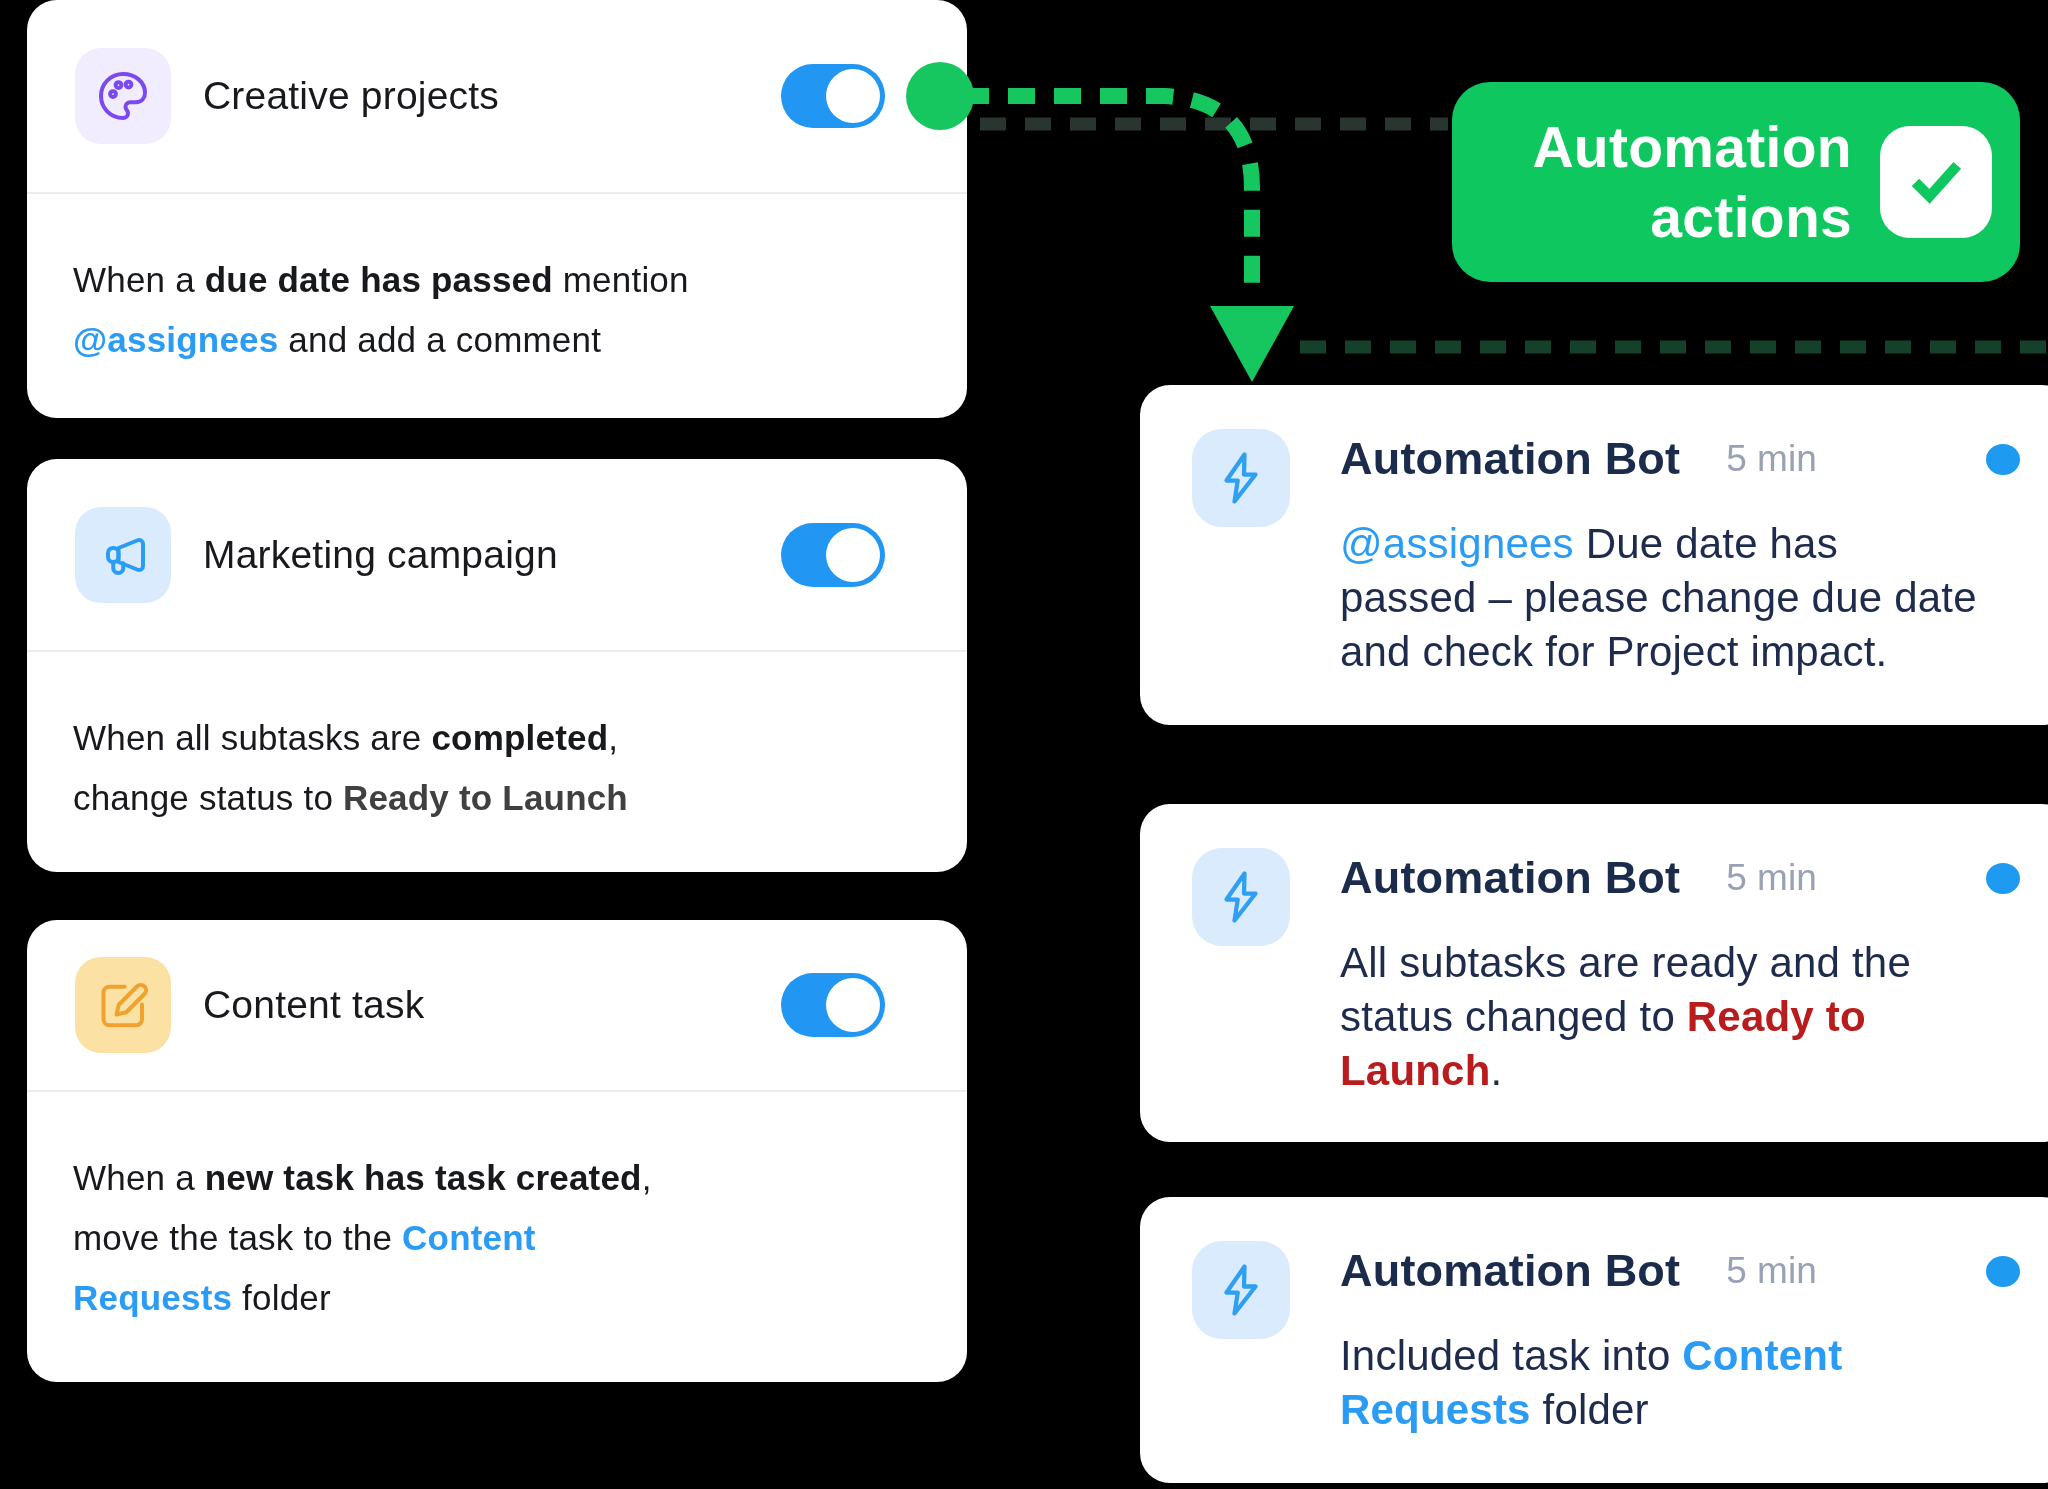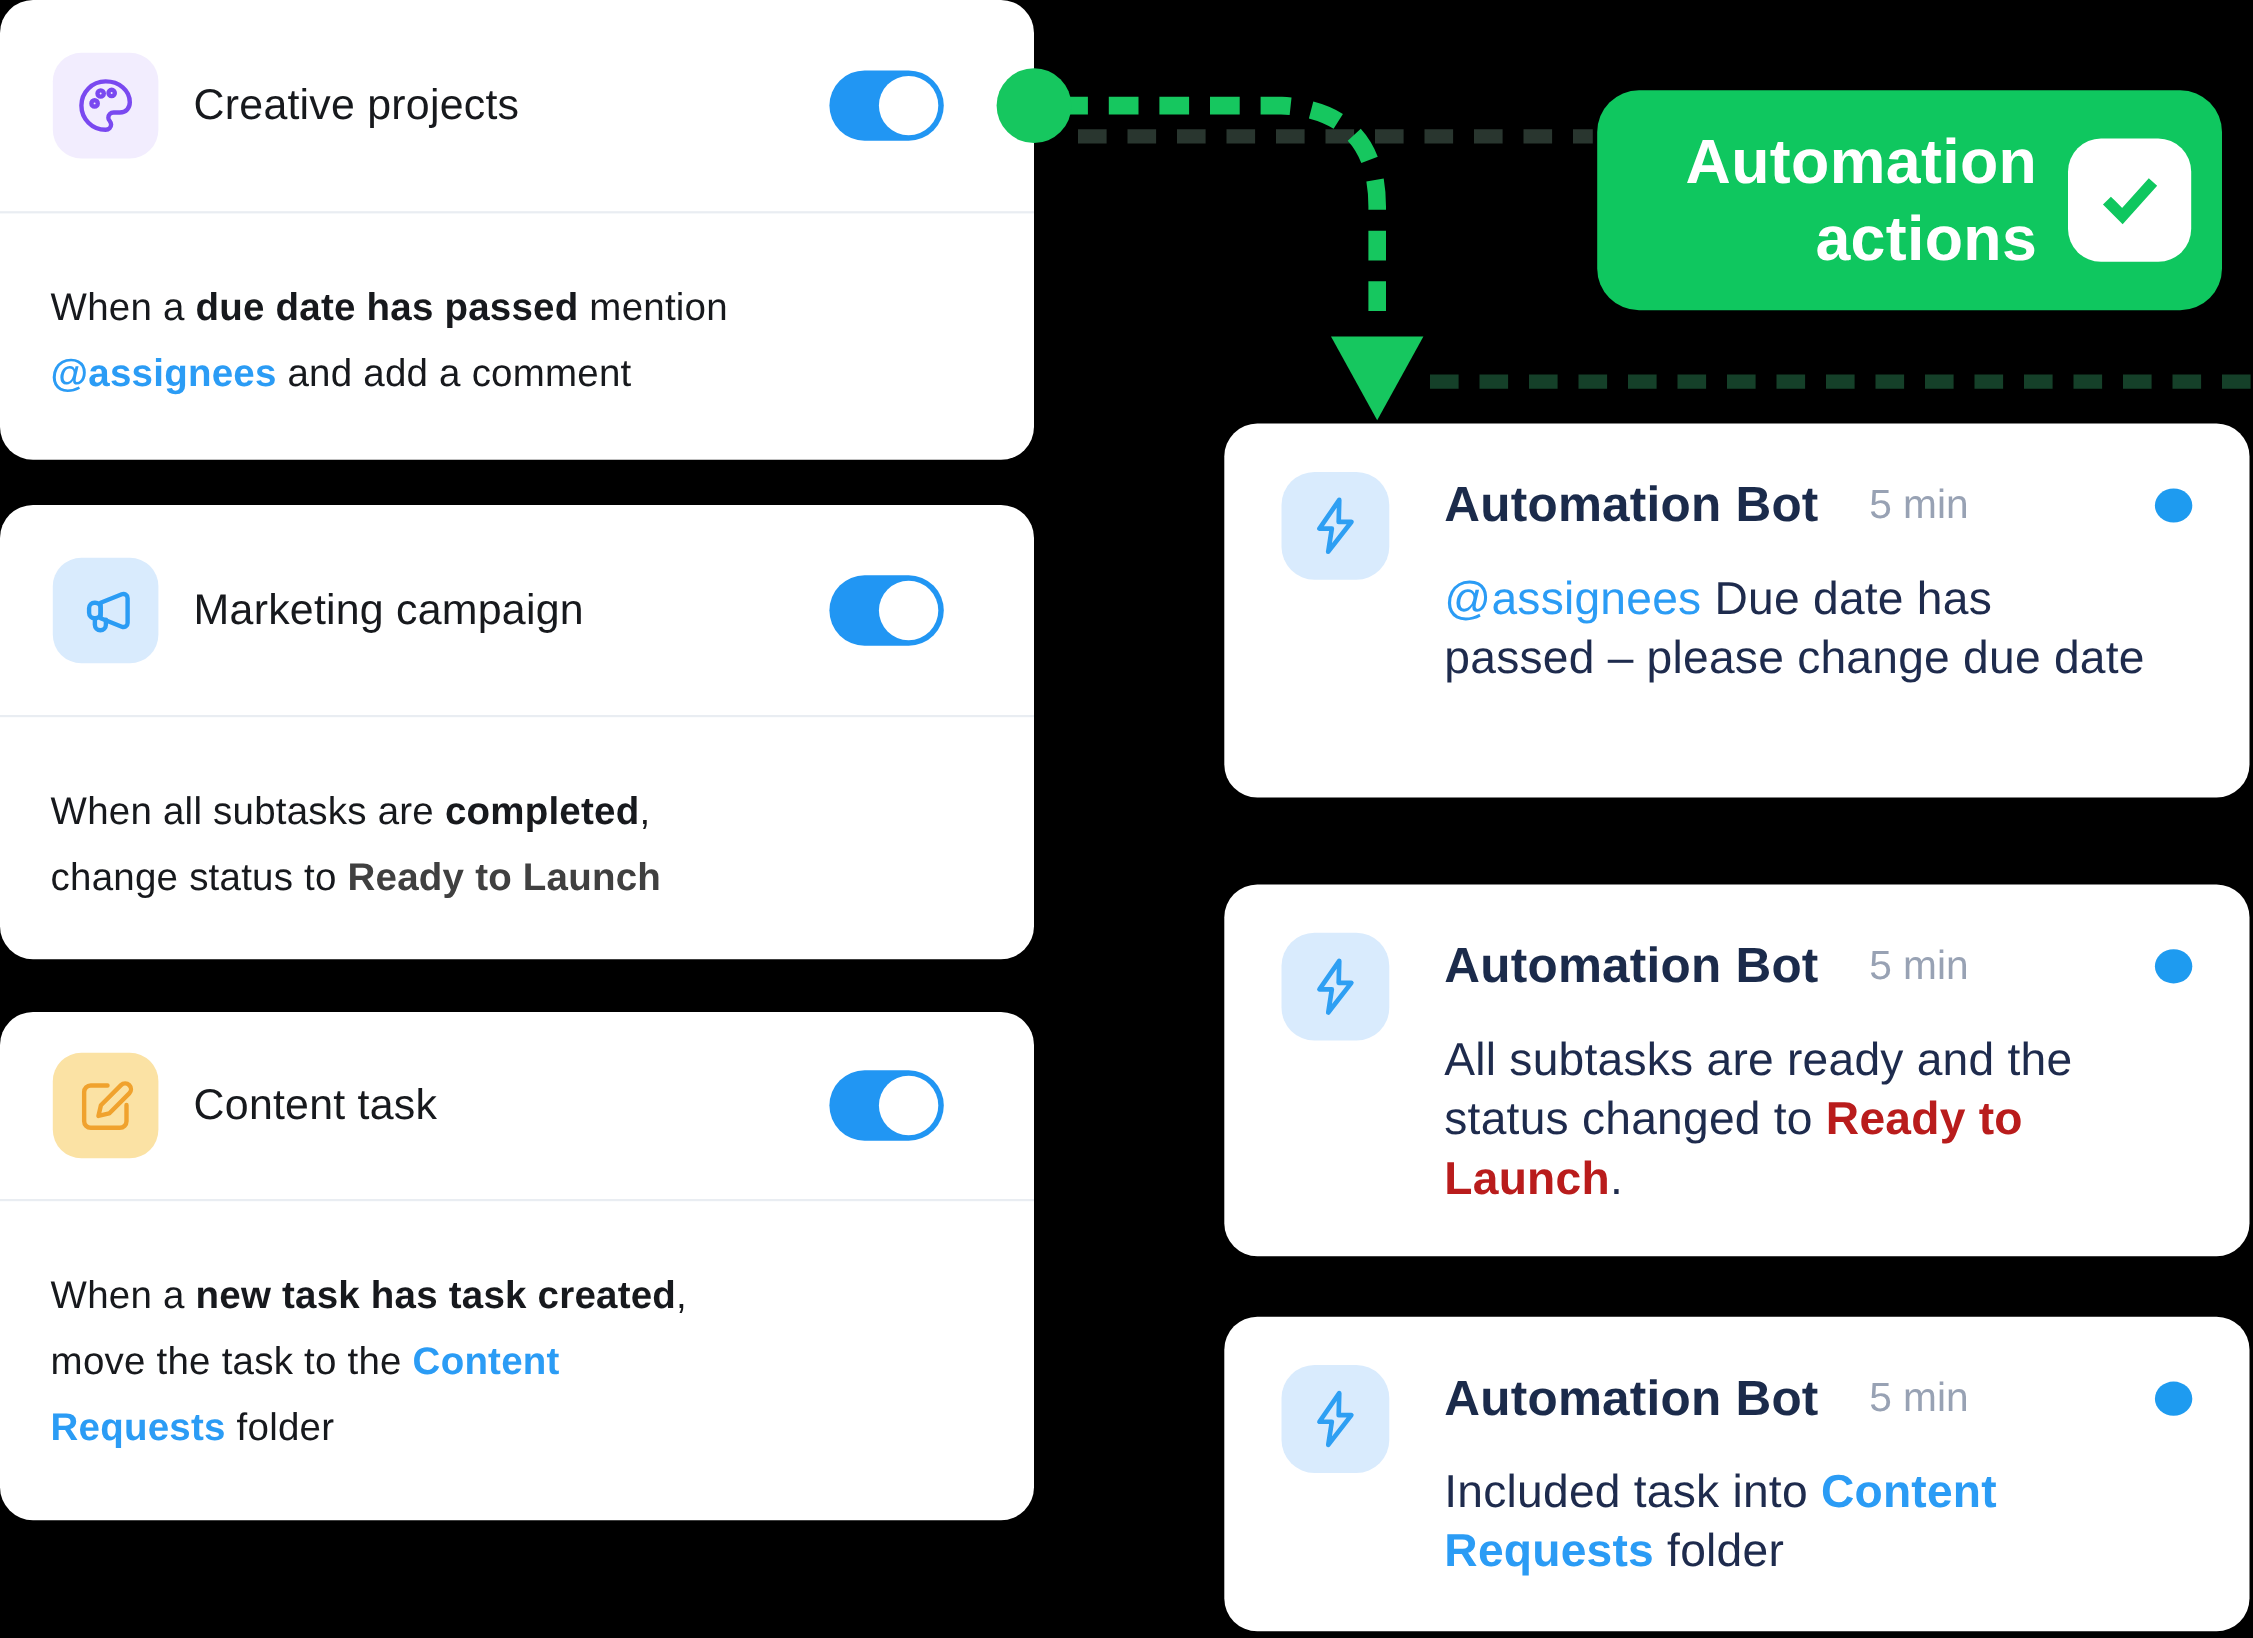--- a/index.html
+++ b/index.html
@@ -1,21 +1,21 @@
 <!DOCTYPE html>
 <html><head>
 <meta charset="utf-8">
 <style>
   html,body{margin:0;padding:0;background:#000;}
   .canvas{
     position:relative;width:2048px;height:1489px;background:#000;overflow:hidden;
     font-family:"Liberation Sans","DejaVu Sans",sans-serif;
     -webkit-font-smoothing:antialiased;
   }
-  .card{position:absolute;background:#fff;box-sizing:border-box;}
+  .card{position:absolute;background:#fff;box-sizing:border-box;margin-left:27px;}
 
   
   .rule{left:0;width:940px;border-radius:30px;}
   .rule-hdr{display:flex;align-items:center;padding:0 82px 0 48px;border-bottom:2px solid #e9edf2;box-sizing:border-box;}
   .tile{width:96px;height:96px;border-radius:26px;display:flex;align-items:center;justify-content:center;flex:none;}
   .tile svg{width:60px;height:60px;display:block;}
   .tile-purple{background:#f2edfe;}
   .tile-blue{background:#d9ebfd;}
   .tile-amber{background:#fbe2a4;}
   .rule-label{margin-left:32px;font-size:39px;color:#17191d;letter-spacing:.2px;}
@@ -119,21 +119,21 @@
       <svg viewBox="0 0 24 24" fill="none" stroke="#2e9ff3" stroke-width="1.7" stroke-linecap="round" stroke-linejoin="round">
         <path d="M13.4 2.6 6.2 13h4.5l-1.3 8.4 8.4-10.8h-4.6z"></path>
       </svg>
     </div>
     <div class="note-main">
       <div class="note-head">
         <span class="note-name">Automation Bot</span>
         <span class="note-time">5 min</span>
         <span class="unread"></span>
       </div>
-      <div class="note-body"><span class="c-blue">@assignees</span><span> Due date has</span><br><span>passed – please change due date</span><br></div>
+      <div class="note-body"><span class="c-blue">@assignees</span><span> Due date has</span><br><span>passed – please change due date</span><br><span>and check for Project impact.</span></div>
     </div>
   </section>
 
   <section class="card note" style="top:804px;height:338px;">
     <div class="tile">
       <svg viewBox="0 0 24 24" fill="none" stroke="#2e9ff3" stroke-width="1.7" stroke-linecap="round" stroke-linejoin="round">
         <path d="M13.4 2.6 6.2 13h4.5l-1.3 8.4 8.4-10.8h-4.6z"></path>
       </svg>
     </div>
     <div class="note-main">

